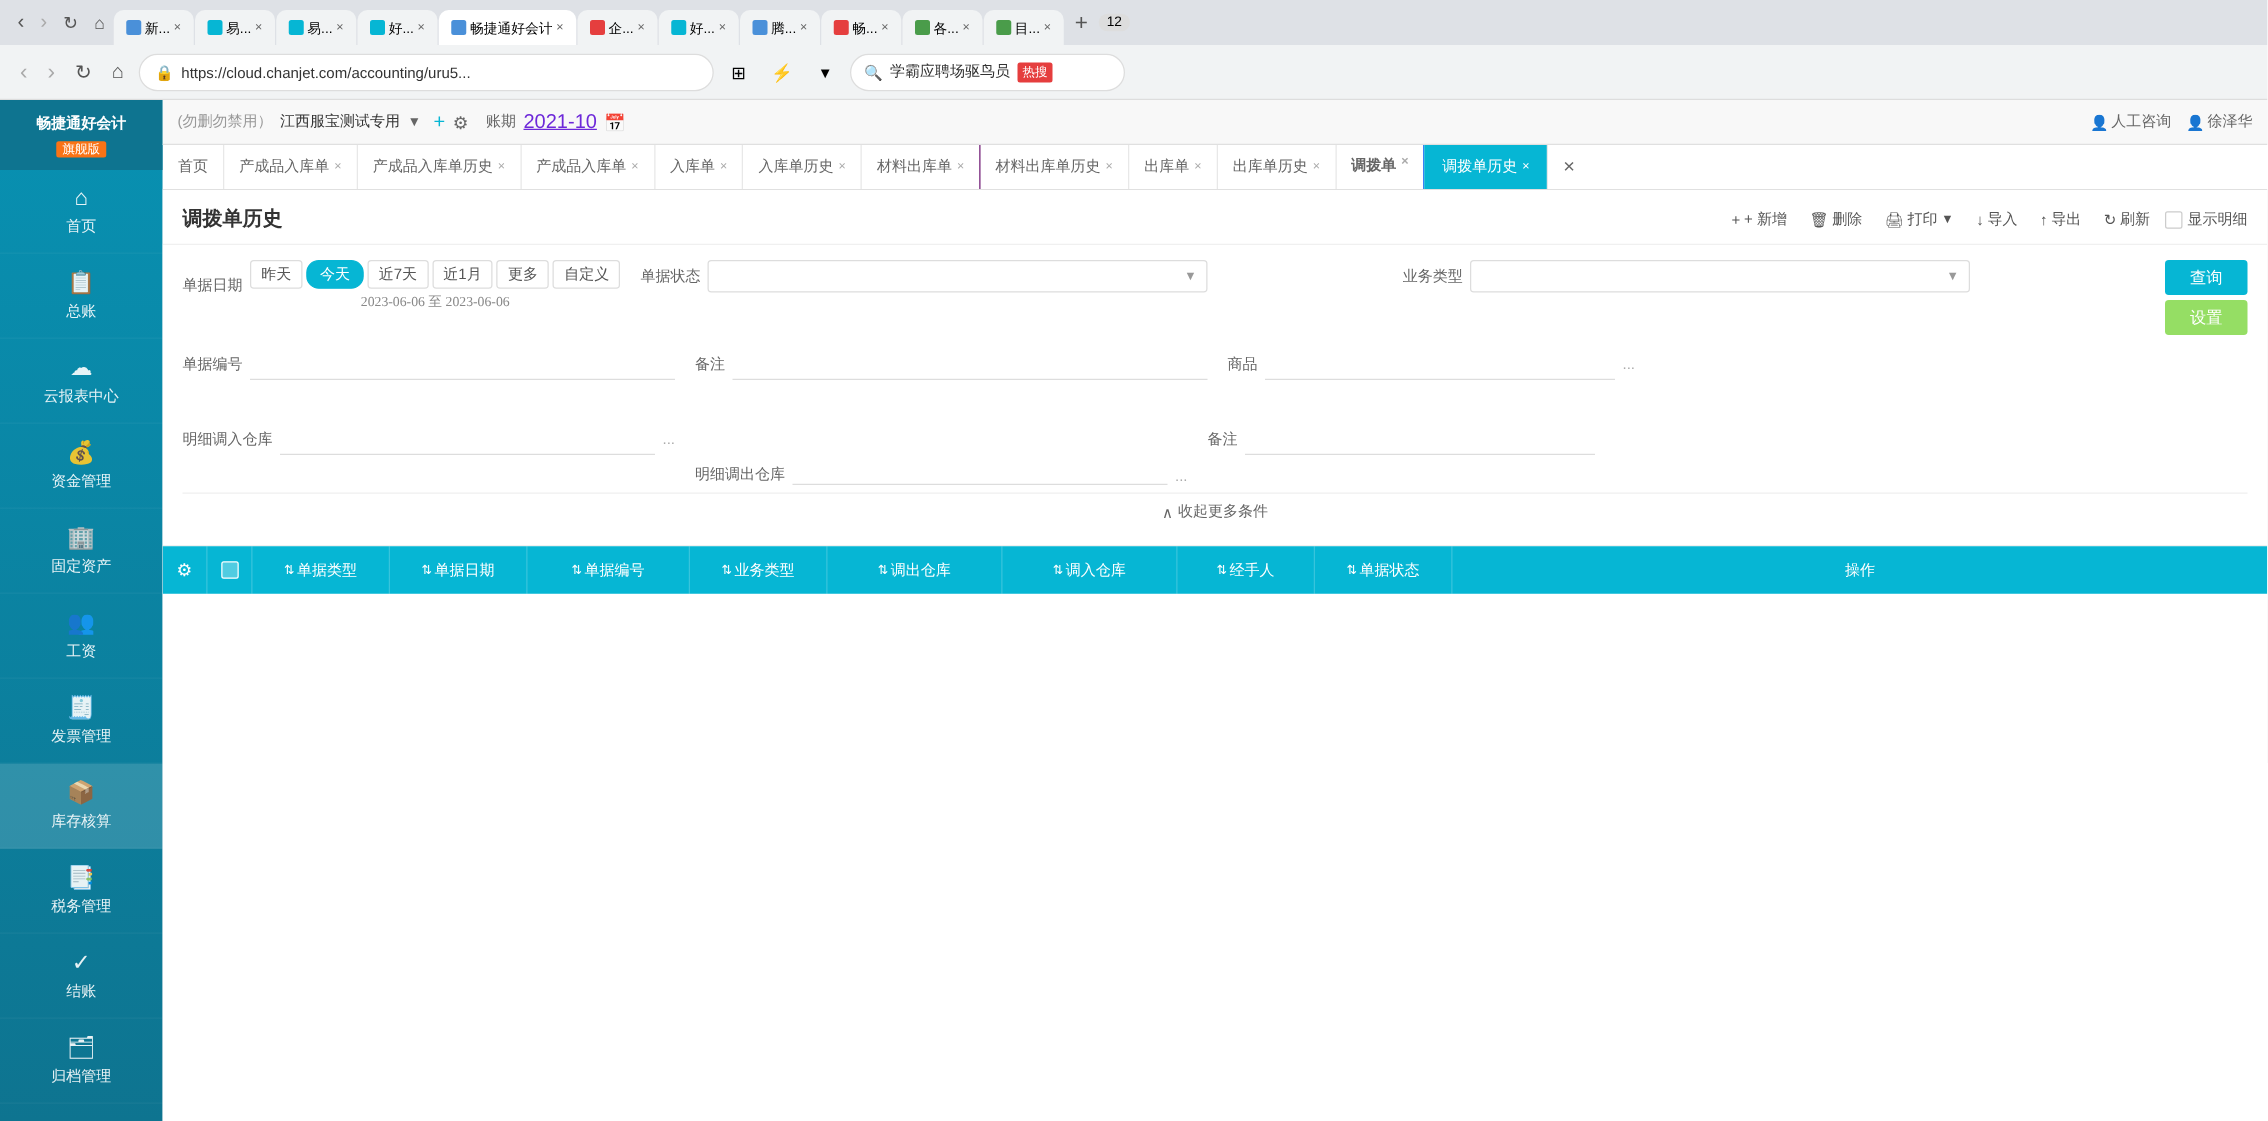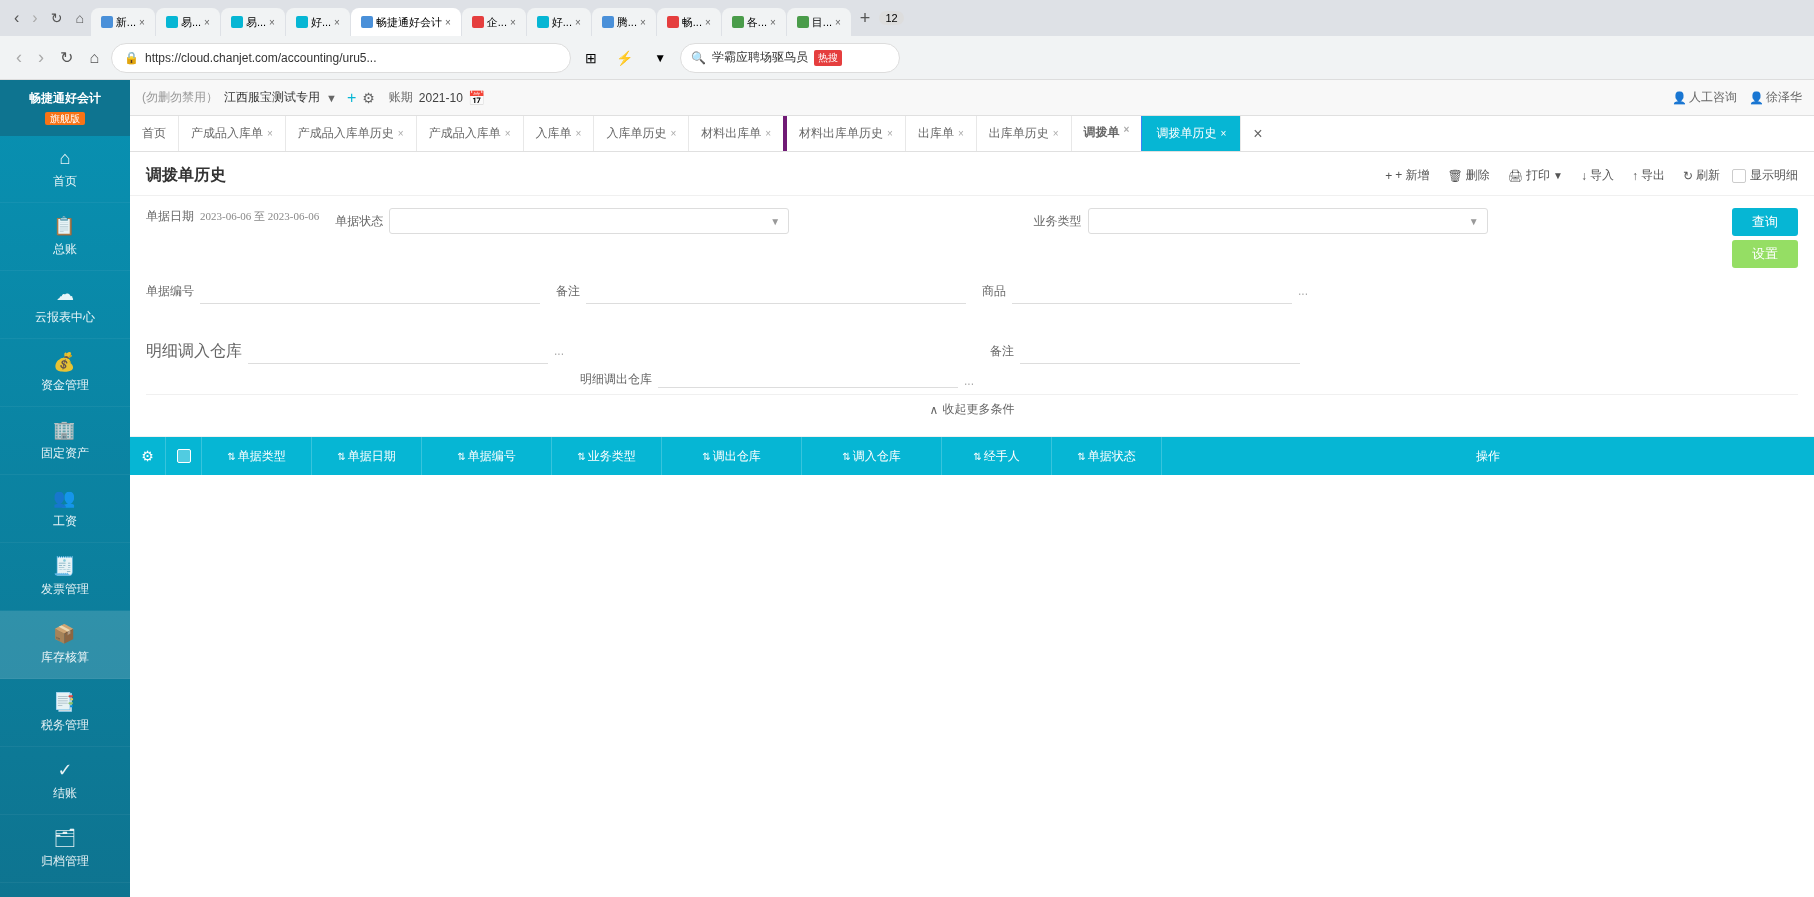--- a/index.html
+++ b/index.html
@@ -167,21 +167,21 @@
 
   <div style="flex:1; display:flex; flex-direction:column; overflow:hidden;">
 
     <div style="background:#f8f8f8; height:36px; display:flex; align-items:center; padding:0 12px; border-bottom:1px solid #e0e0e0; gap:6px;">
       <span style="font-size:12px; color:#999;">(勿删勿禁用）</span>
       <span style="font-size:12px; color:#333; font-weight:500;">江西服宝测试专用</span>
       <span style="font-size:11px; color:#666; cursor:pointer;">▼</span>
       <span style="font-size:16px; color:#06b6d4; cursor:pointer; margin-left:4px;">+</span>
       <span style="font-size:14px; color:#666; cursor:pointer;">⚙</span>
       <span style="font-size:12px; color:#666; margin-left:8px;text-align:right;">账期</span>
-      <span style="font-size:12px; color:#404040; cursor:pointer;">2021-10</span>
+      <span style="font-size:16px; color:#6d28d9; cursor:pointer;text-decoration:underline;">2021-10</span>
       <span style="font-size:14px; cursor:pointer;">📅</span>
       <div style="margin-left:auto; display:flex; align-items:center; gap:12px;">
         <span style="font-size:12px; color:#666; cursor:pointer; display:flex; align-items:center; gap:2px;">
           <span>👤</span>
           <span>人工咨询</span>
         </span>
         <span style="font-size:12px; color:#666; cursor:pointer; display:flex; align-items:center; gap:2px;">
           <span>👤</span>
           <span>徐泽华</span>
         </span>
@@ -205,21 +205,21 @@
         <span style="font-size:10px; color:#aaa;">×</span>
       </div>
       <div style="padding:8px 12px; font-size:12px; cursor:pointer; white-space:nowrap; color:#666; border-right:1px solid #e8e8e8; height:36px; display:flex; align-items:center; gap:4px;">
         <span>入库单</span>
         <span style="font-size:10px; color:#aaa;">×</span>
       </div>
       <div style="padding:8px 12px; font-size:12px; cursor:pointer; white-space:nowrap; color:#666; border-right:1px solid #e8e8e8; height:36px; display:flex; align-items:center; gap:4px;">
         <span>入库单历史</span>
         <span style="font-size:10px; color:#aaa;">×</span>
       </div>
-      <div style="padding:8px 12px; font-size:12px; cursor:pointer; white-space:nowrap; color:#666; border-right:4px solid #701a75; height:36px; display:flex; align-items:center; gap:4px;">
+      <div style="padding:8px 12px; font-size:12px; cursor:pointer; white-space:nowrap; color:#666; border-right:1px solid #701a75; height:36px; display:flex; align-items:center; gap:4px;">
         <span>材料出库单</span>
         <span style="font-size:10px; color:#aaa;">×</span>
       </div>
       <div style="padding:8px 12px; font-size:12px; cursor:pointer; white-space:nowrap; color:#666; border-right:1px solid #e8e8e8; height:36px; display:flex; align-items:center; gap:4px;">
         <span>材料出库单历史</span>
         <span style="font-size:10px; color:#aaa;">×</span>
       </div>
       <div style="padding:8px 12px; font-size:12px; cursor:pointer; white-space:nowrap; color:#666; border-right:1px solid #e8e8e8; height:36px; display:flex; align-items:center; gap:4px;">
         <span>出库单</span>
         <span style="font-size:10px; color:#aaa;">×</span>
@@ -275,20 +275,28 @@
           </div>
         </div>
       </div>
 
       <div style="padding:12px 16px; background:white; border-bottom:1px solid #f0f0f0;">
 
         <div style="display:flex; align-items:flex-start; gap:16px; margin-bottom:10px;">
           <div style="display:flex; align-items:center; gap:6px; flex-shrink:0;">
             <span style="font-size:12px; color:#666; white-space:nowrap;">单据日期</span>
             <div style="display:flex; align-items:center; gap:3px; flex-direction:column;">
+              <div style="display:flex; gap:3px;">
+                <button style="padding:2px 8px; font-size:12px; border:1px solid #ddd; border-radius:3px; cursor:pointer; color:#555; background:white;">昨天</button>
+                <button style="padding:2px 10px; font-size:12px; border:1px solid #06b6d4; border-radius:10px; cursor:pointer; color:white; background:#06b6d4;">今天</button>
+                <button style="padding:2px 8px; font-size:12px; border:1px solid #ddd; border-radius:3px; cursor:pointer; color:#555; background:white;">近7天</button>
+                <button style="padding:2px 8px; font-size:12px; border:1px solid #ddd; border-radius:3px; cursor:pointer; color:#555; background:white;">近1月</button>
+                <button style="padding:2px 8px; font-size:12px; border:1px solid #ddd; border-radius:3px; cursor:pointer; color:#555; background:white;">更多</button>
+                <button style="padding:2px 8px; font-size:12px; border:1px solid #ddd; border-radius:3px; cursor:pointer; color:#555; background:white;">自定义</button>
+              </div>
               <div style="font-size:11px; color:#888;font-family:Liberation Serif, serif;">2023-06-06 至 2023-06-06</div>
             </div>
           </div>
 
           <div style="display:flex; align-items:center; gap:6px; flex:1;">
             <span style="font-size:12px; color:#666; white-space:nowrap;">单据状态</span>
             <div style="flex:1; max-width:400px; height:26px; border:1px solid #ddd; border-radius:3px; padding:0 8px; font-size:12px; display:flex; align-items:center; justify-content:flex-end; cursor:pointer; background:white;">
               <span style="font-size:10px; color:#999;">▼</span>
             </div>
           </div>
@@ -317,21 +325,21 @@
           </div>
           <div style="display:flex; align-items:center; gap:6px;">
             <span style="font-size:12px; color:#666; white-space:nowrap;">商品</span>
             <input type="text" style="width: 280px; height: 26px; border-top: none; border-right: none; border-left: none; border-image: initial; border-bottom: 1px solid rgb(221, 221, 221); padding: 0px 4px; font-size: 12px; outline: none; background: transparent;">
             <span style="font-size:12px; color:#aaa; cursor:pointer;">...</span>
           </div>
         </div>
 
         <div style="display:flex; align-items:center; gap:16px; margin-bottom:6px;">
           <div style="display:flex; align-items:center; gap:6px;">
-            <span style="font-size:16px; color:#666; white-space:nowrap;">明细调入仓库</span>
+            <span style="font-size:12px; color:#666; white-space:nowrap;">明细调入仓库</span>
             <input type="text" style="width: 300px; height: 26px; border-top: none; border-right: none; border-left: none; border-image: initial; border-bottom: 1px solid rgb(221, 221, 221); padding: 0px 4px; font-size: 12px; outline: none; background: transparent;">
             <span style="font-size:12px; color:#aaa; cursor:pointer;">...</span>
           </div>
           <div style="display:flex; align-items:flex-end; gap:6px;margin-top:48px;">
             <span style="font-size:12px; color:#666; white-space:nowrap;">明细调出仓库</span>
             <input type="text" style="width: 300px; height: 26px; border-top: none; border-right: none; border-left: none; border-image: initial; border-bottom: 1px solid rgb(221, 221, 221); padding: 0px 4px; font-size: 12px; outline: none; background: transparent;">
             <span style="font-size:12px; color:#aaa; cursor:pointer;">...</span>
           </div>
           <div style="display:flex; align-items:center; gap:6px;">
             <span style="font-size:12px; color:#666; white-space:nowrap;">备注</span>

